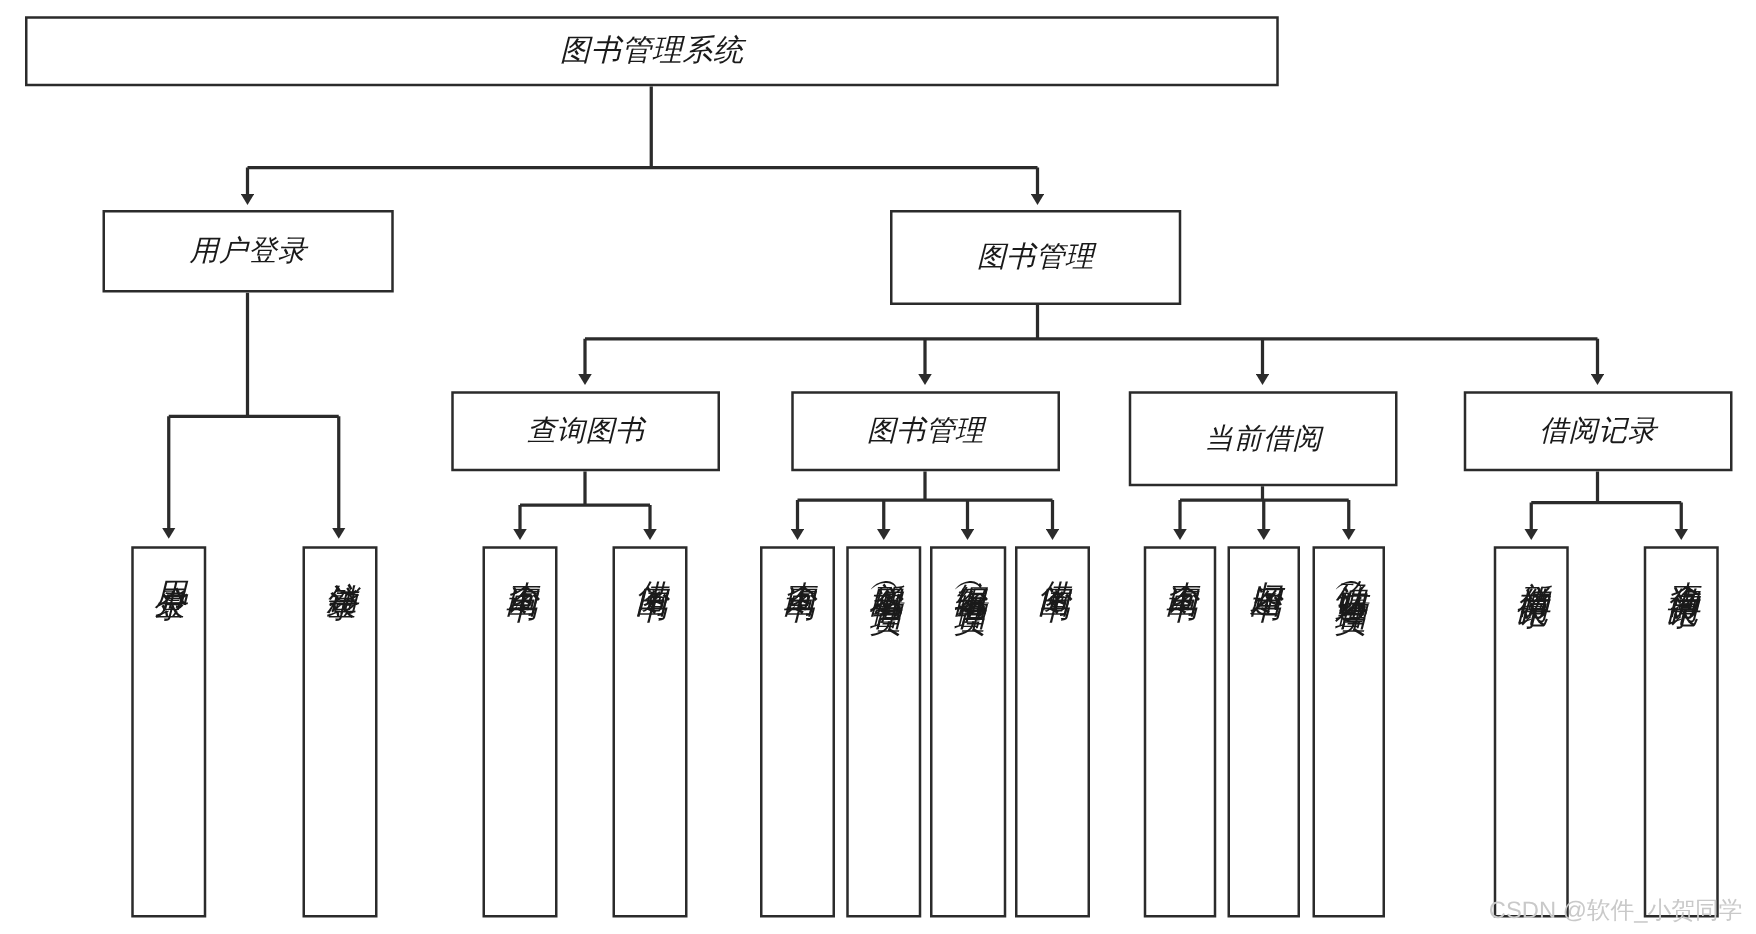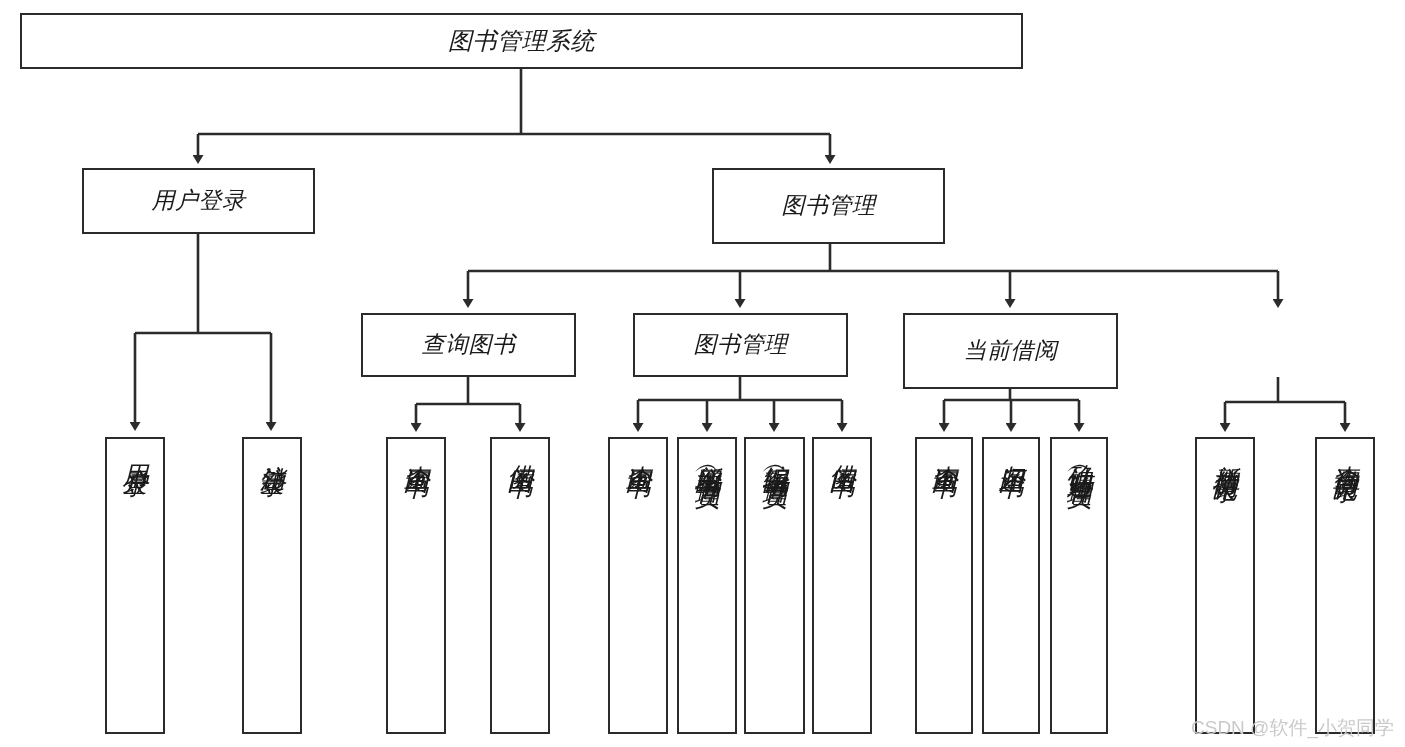--- a/index.html
+++ b/index.html
@@ -134,20 +134,23 @@
 
   <div class="node horizontal" style="left:361px; top:313px; width:215px; height:64px;">
     <span class="node-label">查询图书</span>
   </div>
   <div class="node horizontal" style="left:633px; top:313px; width:215px; height:64px;">
     <span class="node-label">图书管理</span>
   </div>
   <div class="node horizontal" style="left:903px; top:313px; width:215px; height:76px;">
     <span class="node-label">当前借阅</span>
   </div>
+  <div class="node horizontal" style="left:1171px; top:313px; width:215px; height:64px;">
+    <span class="node-label">借阅记录</span>
+  </div>
 
   <div class="node vertical" style="left:105px; top:437px; width:60px; height:297px;">
     <span class="node-label">用户登录</span>
   </div>
   <div class="node vertical" style="left:242px; top:437px; width:60px; height:297px;">
     <span class="node-label">注销登录</span>
   </div>
 
   <div class="node vertical" style="left:386px; top:437px; width:60px; height:297px;">
     <span class="node-label">查询图书</span>

